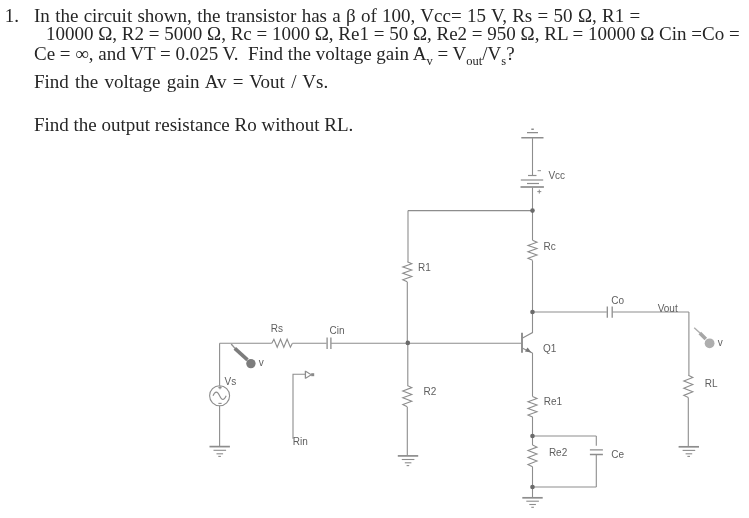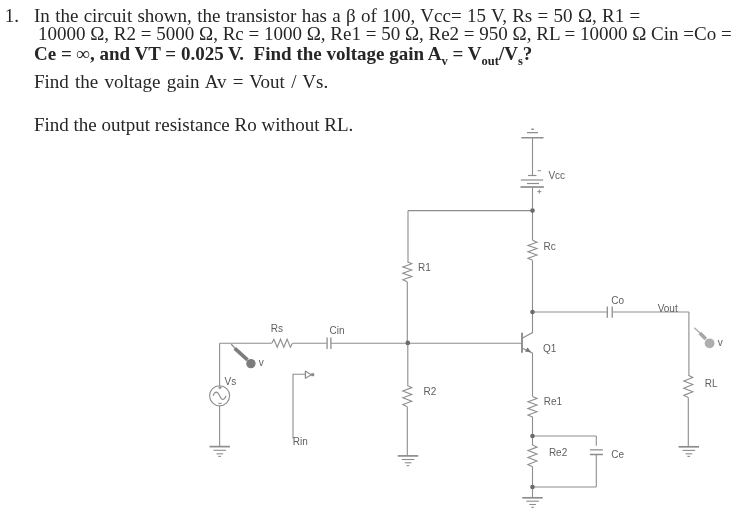--- a/index.html
+++ b/index.html
@@ -5,22 +5,22 @@
   html,body{margin:0;padding:0;background:#ffffff;width:749px;height:518px;overflow:hidden;}
   .txt{position:absolute;font-family:"Liberation Serif",serif;font-size:19px;color:#262626;white-space:nowrap;filter:blur(0.22px);}
   sub{font-size:12.5px;}
   svg{position:absolute;left:0;top:0;filter:blur(0.33px);}
   text{font-family:"Liberation Sans",sans-serif;fill:#5e5e5e;font-size:10px;}
 </style>
 </head>
 <body>
 <div class="txt" style="left:4.8px;top:4.5px;">1.</div>
 <div class="txt" style="left:34px;top:4.5px;word-spacing:0.55px;">In the circuit shown, the transistor has a β of 100, Vcc= 15 V, Rs = 50 Ω, R1 =</div>
-<div class="txt" style="left:38px;top:23.1px;">10000 Ω, R2 = 5000 Ω, Rc = 1000 Ω, Re1 = 50 Ω, Re2 = 950 Ω, RL = 10000 Ω Cin =Co =</div>
-<div class="txt" style="left:34px;top:42.6px;font-weight:bold;">Ce = ∞, and VT = 0.025 V.&nbsp; Find the voltage gain A<sub>v</sub> = V<sub>out</sub>/V<sub>s</sub>?</div>
+<div class="txt" style="left:46px;top:23.1px;">10000 Ω, R2 = 5000 Ω, Rc = 1000 Ω, Re1 = 50 Ω, Re2 = 950 Ω, RL = 10000 Ω Cin =Co =</div>
+<div class="txt" style="left:34px;top:42.6px;">Ce = ∞, and VT = 0.025 V.&nbsp; Find the voltage gain A<sub>v</sub> = V<sub>out</sub>/V<sub>s</sub>?</div>
 <div class="txt" style="left:34px;top:71.1px;word-spacing:1.5px;">Find the voltage gain Av = Vout / Vs.</div>
 <div class="txt" style="left:34px;top:113.6px;text-align:center;">Find the output resistance Ro without RL.</div>
 
 <svg width="749" height="518" viewBox="0 0 749 518">
 <g stroke="#8d8d8d" stroke-width="1.1" fill="none">
 
   <path d="M531.3,129.2 h2.5 M527,132.6 h11 M521.3,137.8 h22.2" stroke-width="1.4"></path>
 
   <path d="M532.5,138.2 V175.5"></path>
 

